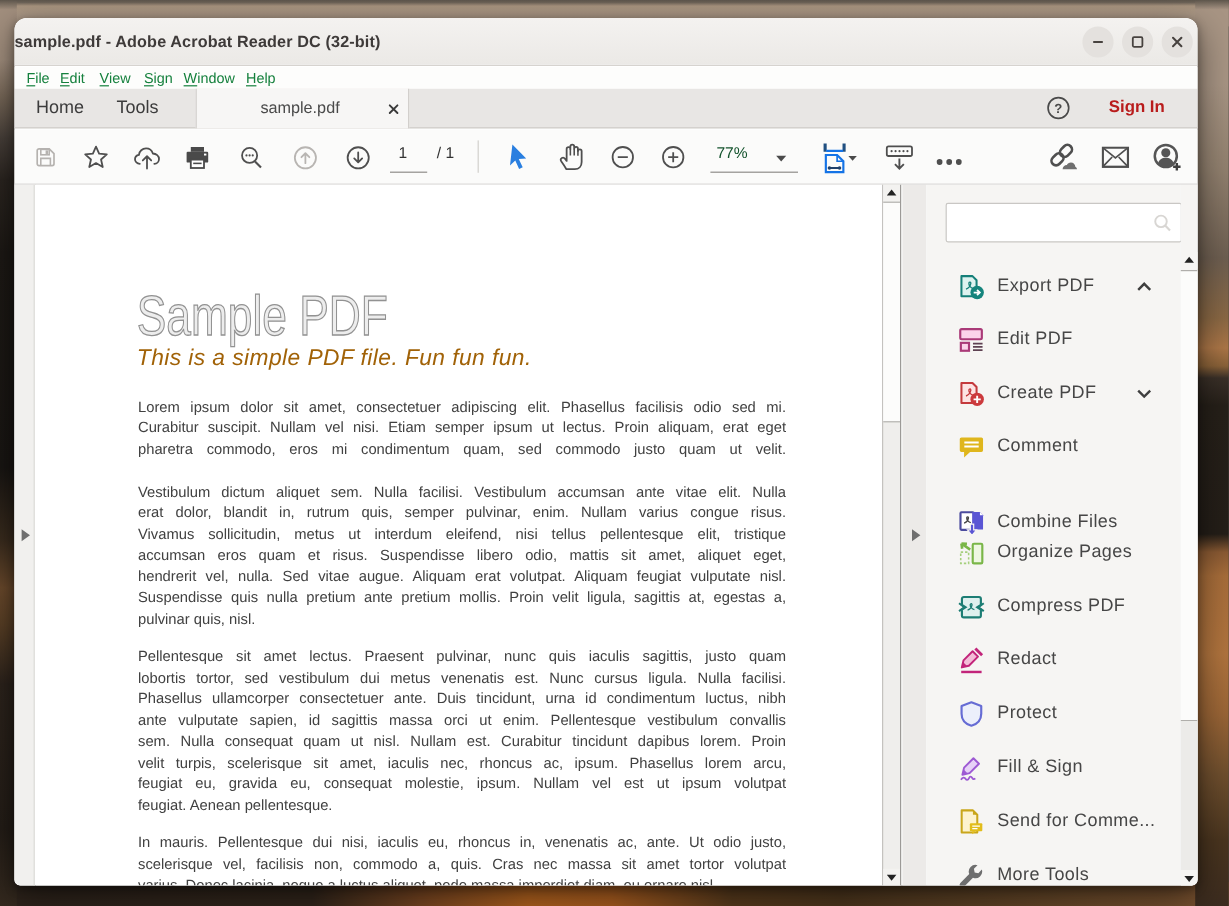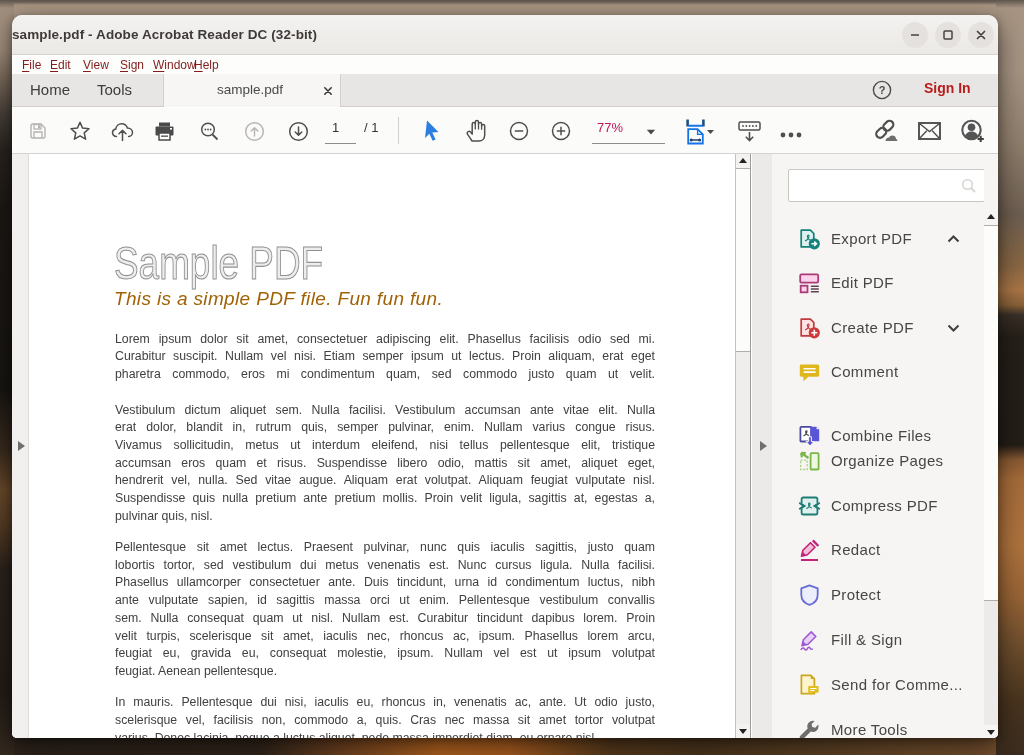--- a/index.html
+++ b/index.html
@@ -22,21 +22,21 @@
   border-radius:10px 10px 5px 5px; box-shadow:0 10px 30px rgba(0,0,0,.5), 0 2px 8px rgba(0,0,0,.35); overflow:hidden; }
 
 
 #titlebar { left:0; top:0; width:986px; height:40px;
   background:linear-gradient(#f4f2f0,#ebe9e6); border-bottom:1px solid #d6d3cf; border-radius:10px 10px 0 0; }
 #title { width:986px; top:12px; font-size:13.5px; font-weight:bold; color:#3e3a39; letter-spacing:0.1px; }
 .winbtn { top:7px; width:26px; height:26px; border-radius:50%; background:#e4e1de; }
 .winbtn svg { position:absolute; left:7px; top:7px; }
 
 
-#menubar { left:0; top:41px; width:986px; height:18px; background:#fdfdfc; font-size:12px; color:#7f1d1d; }
+#menubar { left:0; top:41px; width:986px; height:18px; background:#fdfdfc; font-size:12px; color:#15803d; }
 #menubar span { position:absolute; top:2px; }
 #menubar u { text-decoration-thickness:1px; text-underline-offset:2px; }
 
 
 #tabbar { left:0; top:59px; width:986px; height:33px; background:#e8e6e4; border-bottom:1px solid #cfccc9; font-size:15px; color:#3c3c3c; }
 #tab-active { left:151px; top:0px; width:178px; height:33px; background:#f7f6f5; border-left:1px solid #d2cfcc; border-right:1px solid #d2cfcc; }
 
 
 #toolbar { left:0; top:93px; width:986px; height:46px; background:#fbfbfa; border-bottom:1px solid #d5d3d0; }
 .ticon { position:absolute; top:0; }
@@ -94,21 +94,21 @@
         <path d="M2.5 2.5 L9.5 9.5 M9.5 2.5 L2.5 9.5" stroke="#47423f" stroke-width="1.7" stroke-linecap="round"></path>
       </svg>
   </div>
 
   <div id="menubar" class="abs">
     <span style="left:10px;"><u>F</u>ile</span>
     <span style="left:38px;"><u>E</u>dit</span>
     <span style="left:71px;"><u>V</u>iew</span>
     <span style="left:108px;"><u>S</u>ign</span>
     <span style="left:141px;"><u>W</u>indow</span>
-    <span style="left:182px;"><u>H</u>elp</span>
+    <span style="left:193px;"><u>H</u>elp</span>
   </div>
 
   <div id="tabbar" class="abs">
     <div id="tab-active" class="abs"></div>
     <span class="abs" style="left:18px; top:7px;">Home</span>
     <span class="abs" style="left:85px; top:7px;">Tools</span>
     <span class="abs" style="left:205px; top:8px; font-size:13.5px; color:#4a4a4a;">sample.pdf</span>
     <svg class="abs" style="left:311px; top:12px;" width="10" height="10" viewBox="0 0 10 10">
         <path d="M1.8 1.8 L8.2 8.2 M8.2 1.8 L1.8 8.2" stroke="#3a3a3a" stroke-width="1.6" stroke-linecap="round"></path>
       </svg>
@@ -181,21 +181,21 @@
         <circle cx="10" cy="10" r="8.5" fill="none" stroke="#4f4f4f" stroke-width="1.5"></circle>
         <line x1="5.8" y1="10" x2="14.2" y2="10" stroke="#4f4f4f" stroke-width="1.5"></line>
       </svg>
 
     <svg class="ticon" style="left:539px; top:13px;" width="20" height="20" viewBox="0 0 20 20">
         <circle cx="10" cy="10" r="8.5" fill="none" stroke="#4f4f4f" stroke-width="1.5"></circle>
         <line x1="5.8" y1="10" x2="14.2" y2="10" stroke="#4f4f4f" stroke-width="1.5"></line>
         <line x1="10" y1="5.8" x2="10" y2="14.2" stroke="#4f4f4f" stroke-width="1.5"></line>
       </svg>
 
-    <span class="ticon" style="left:585px; top:12px; font-size:13px; color:#be185d;">77%</span>
+    <span class="ticon" style="left:585px; top:12px; font-size:13px; color:#14532d;">77%</span>
     <svg class="ticon" style="left:634px; top:21px;" width="10" height="7" viewBox="0 0 10 7">
         <path d="M0.8 0.8 L5 5.6 L9.2 0.8 Z" fill="#4a4a4a"></path>
       </svg>
     <div class="ticon" style="left:580px; top:35px; width:73px; height:1px; background:#8f8d8a;"></div>
 
     <svg class="ticon" style="left:673px; top:11px;" width="21" height="26" viewBox="0 0 21 26">
         <path d="M2.6 0.5 V7.5 M18.4 0.5 V7.5" stroke="#205081" stroke-width="2.6"></path>
         <path d="M3.5 6.7 H17.5" stroke="#1473e6" stroke-width="1.9"></path>
         <path d="M3.2 10.2 H12.6 L17.8 15.4 V24.5 H3.2 Z" fill="none" stroke="#1473e6" stroke-width="1.8"></path>
         <path d="M12.6 10.2 V15.4 H17.8" fill="none" stroke="#1473e6" stroke-width="1.4"></path>

